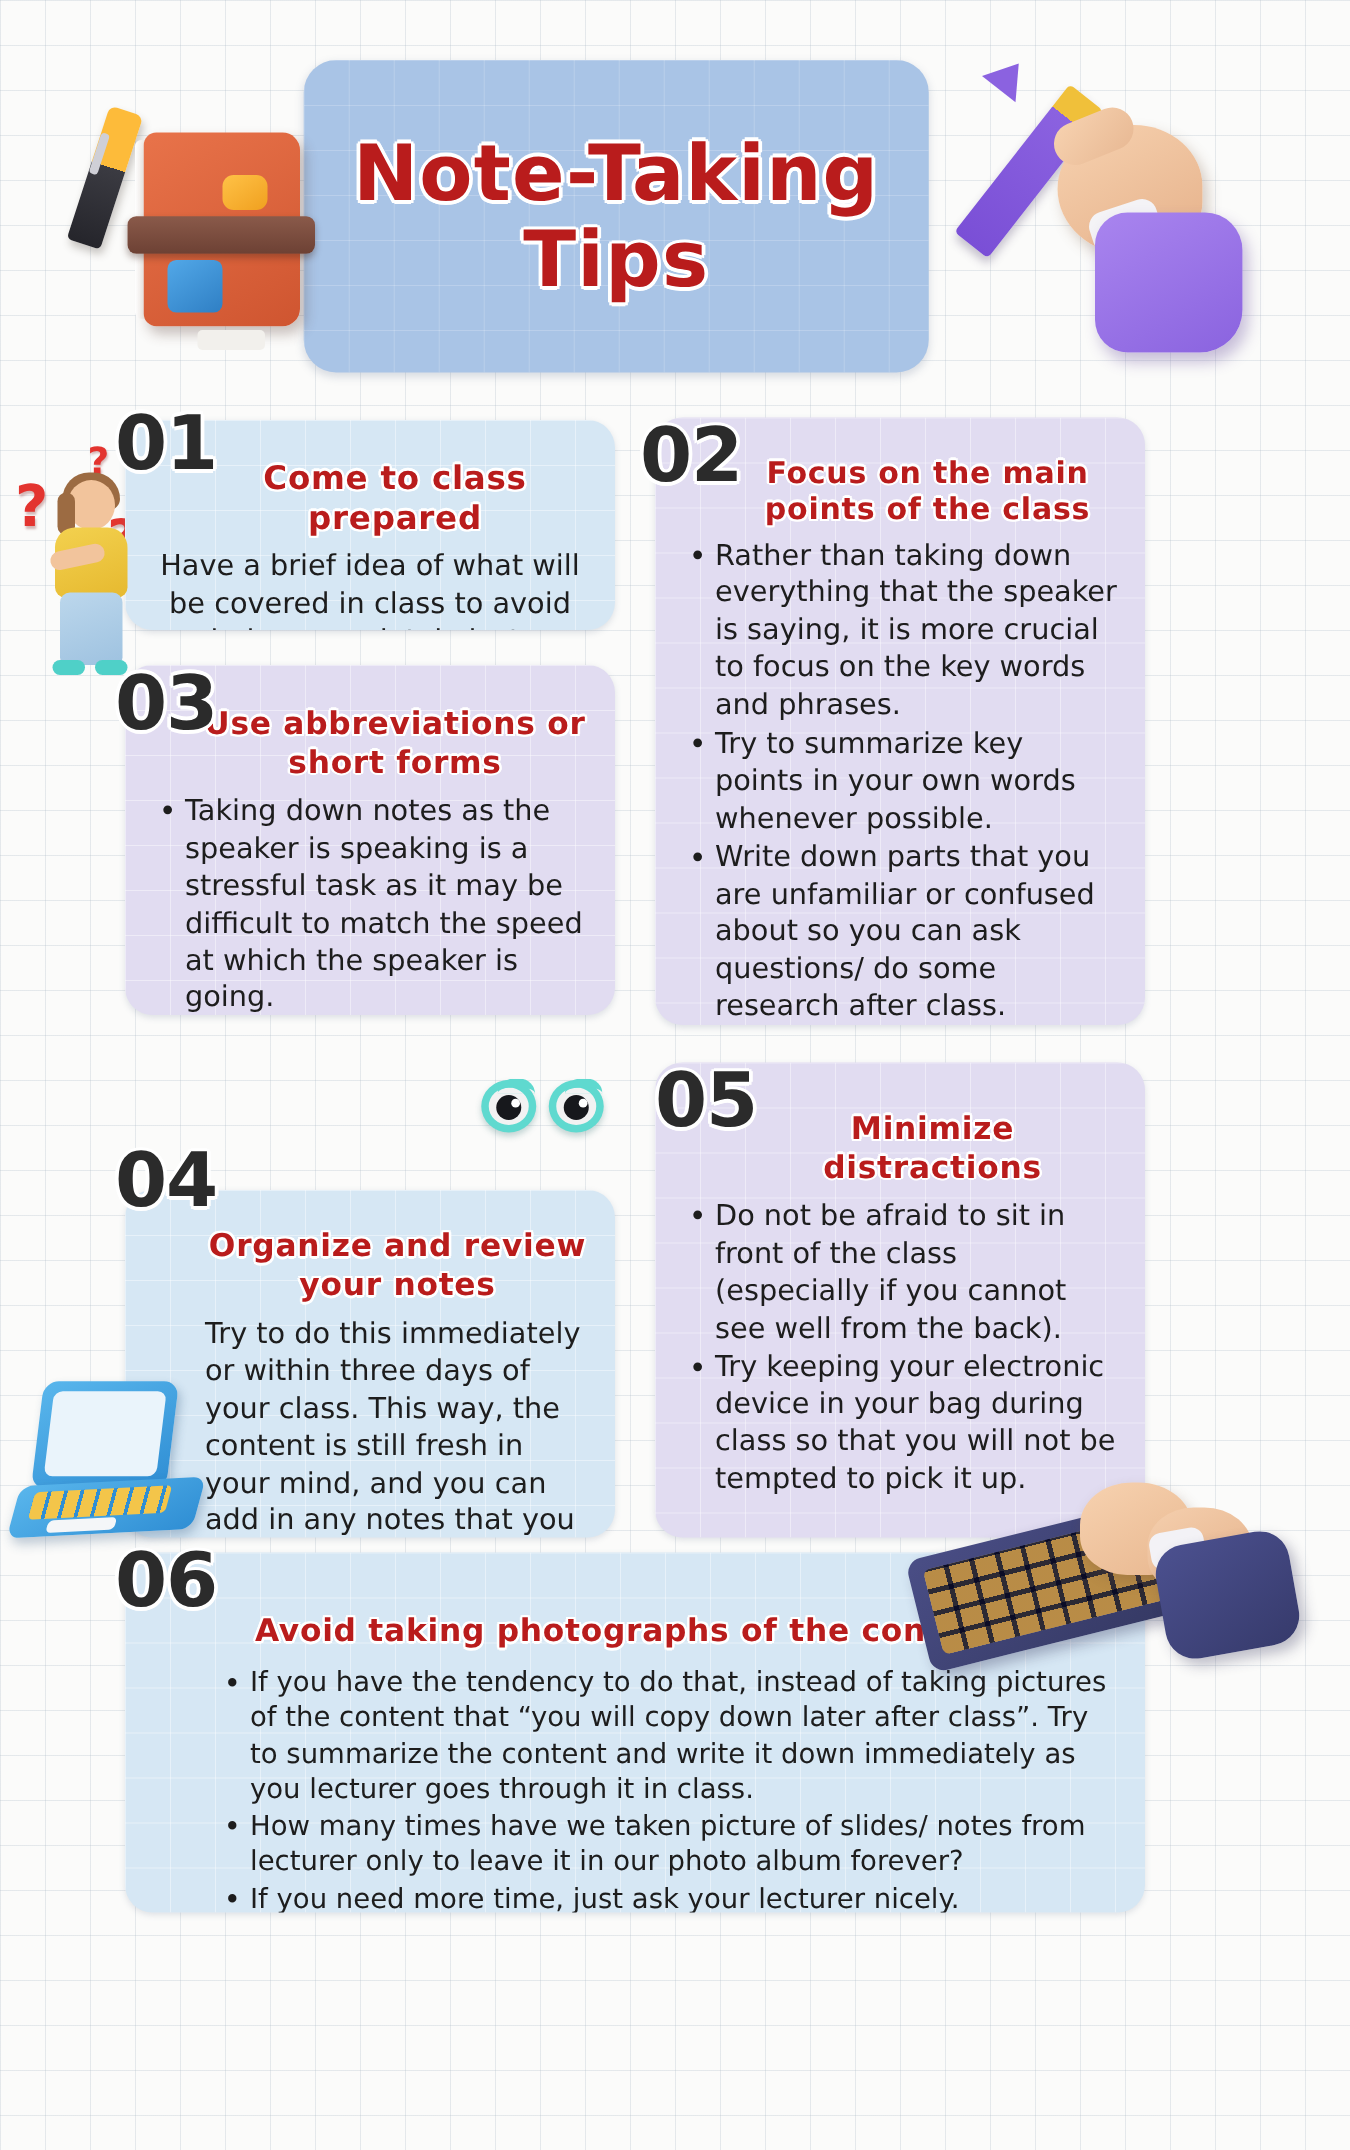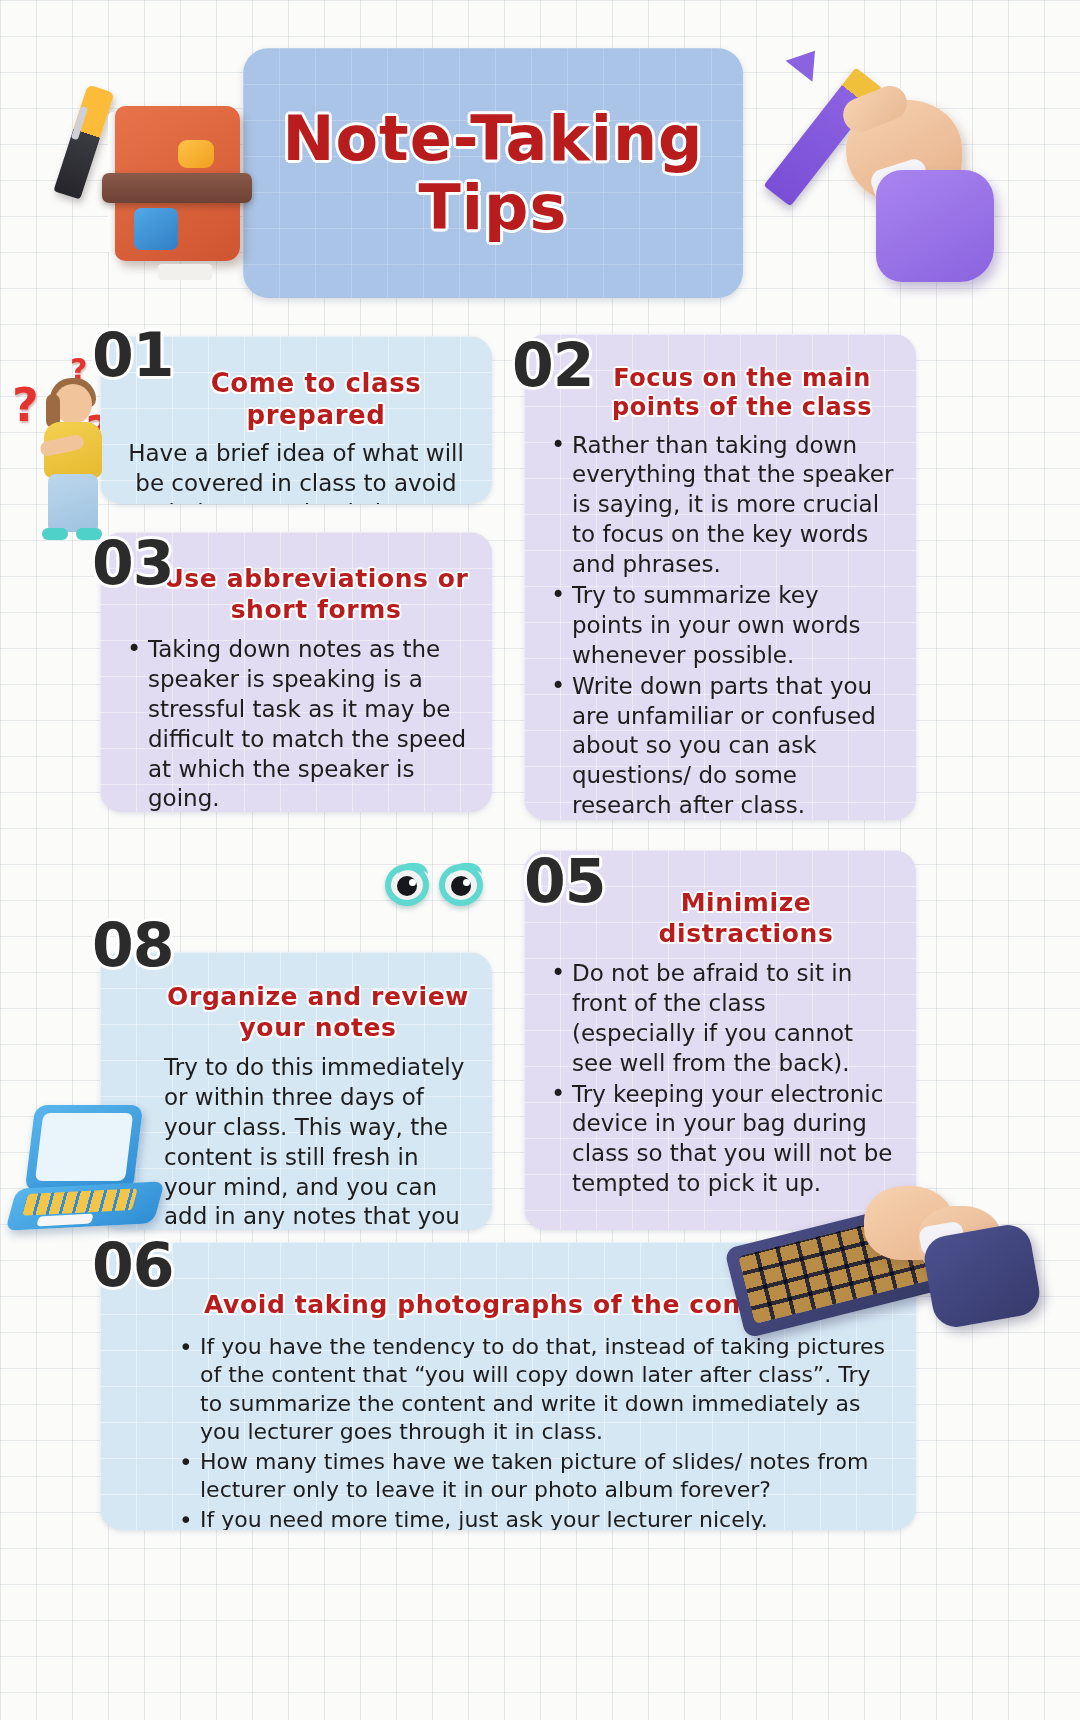--- a/index.html
+++ b/index.html
@@ -481,21 +481,21 @@
       <div class="pupil"></div>
     </div>
 </div>
 
 <div class="card blue" style="left:100px; top:952px; width:392px; height:278px;">
   <div class="card-inner">
     <div class="card-heading" style="font-size:25px; margin:16px 0 10px 44px;">Organize and review your notes</div>
     <div class="card-body" style="font-size:23px; padding-left:42px;">Try to do this immediately or within three days of your class. This way, the content is still fresh in your mind, and you can add in any notes that you have missed out.</div>
   </div>
 </div>
-<div class="numeral" style="left:92px; top:910px;">08</div>
+<div class="numeral" style="left:92px; top:910px;">04</div>
 
 <div class="card purple" style="left:524px; top:850px; width:392px; height:380px;">
   <div class="card-inner">
     <div class="card-heading" style="font-size:25px; margin:24px 0 10px 52px;">Minimize distractions</div>
     <div class="card-body" style="font-size:23px;">
       <ul>
         <li>Do not be afraid to sit in front of the class (especially if you cannot see well from the back).</li>
         <li>Try keeping your electronic device in your bag during class so that you will not be tempted to pick it up.</li>
       </ul>
     </div>

